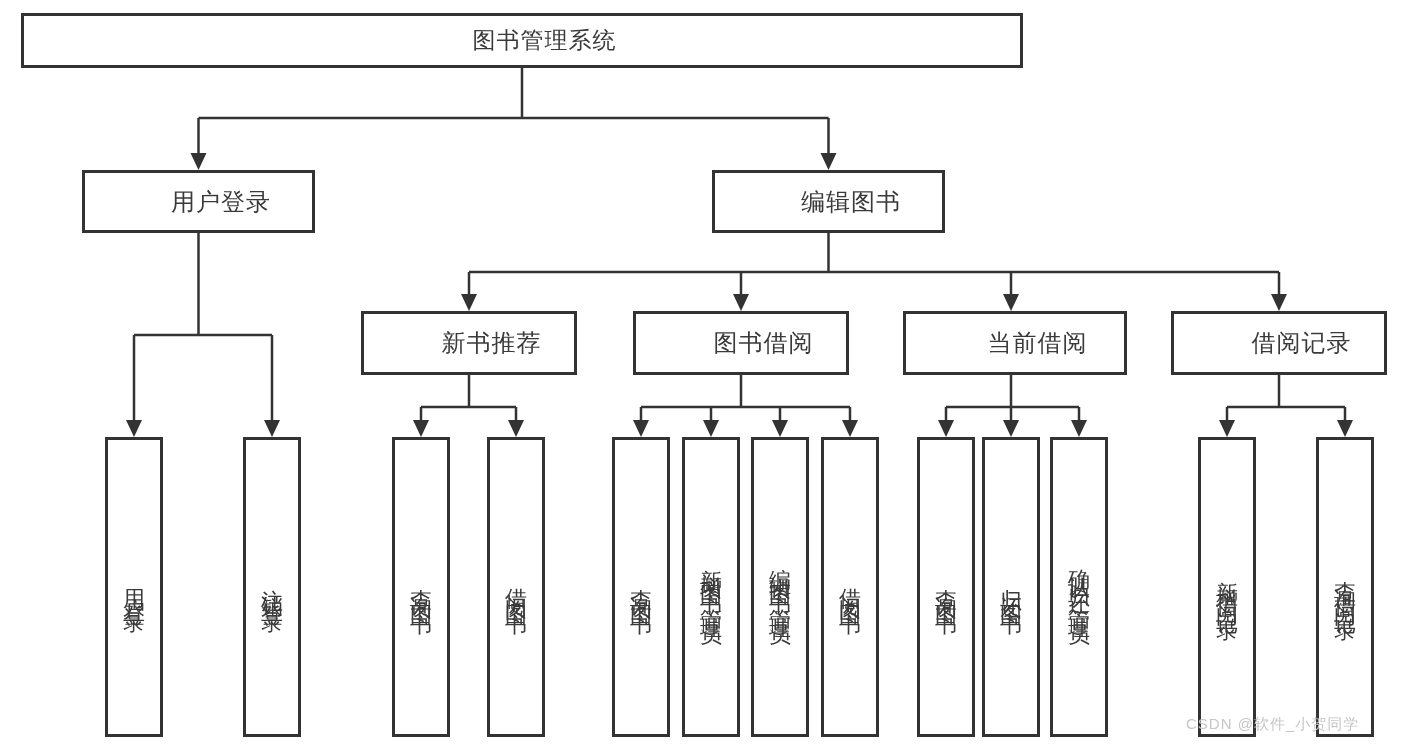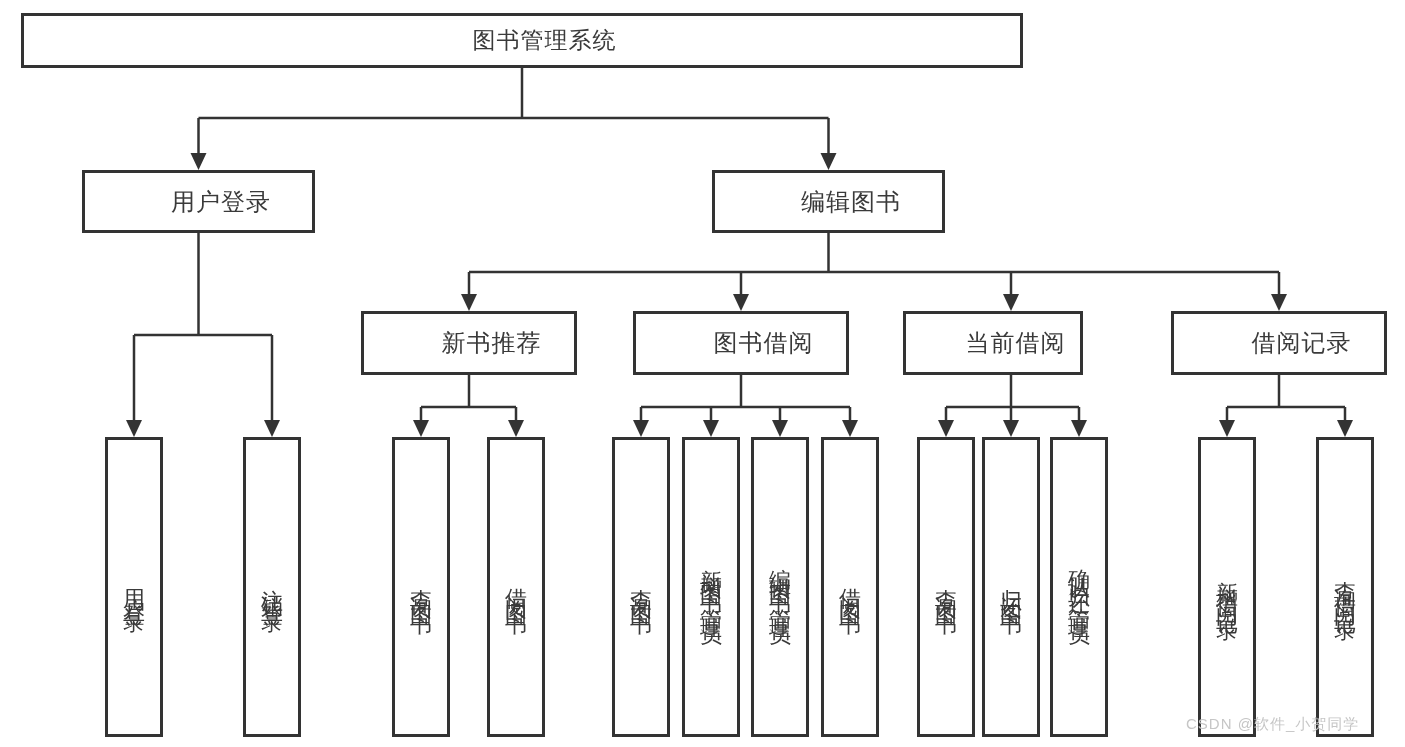--- a/index.html
+++ b/index.html
@@ -146,21 +146,21 @@
   <div class="node hnode" style="left:712px; top:170px; width:233px; height:63px;">
     <span>编辑图书</span>
   </div>
 
   <div class="node hnode" style="left:361px; top:311px; width:216px; height:64px;font-family:Liberation Serif, serif;">
     <span>新书推荐</span>
   </div>
   <div class="node hnode" style="left:633px; top:311px; width:216px; height:64px;justify-content:center;">
     <span>图书借阅</span>
   </div>
-  <div class="node hnode" style="left:903px; top:311px; width:180px; height:64px;text-align:right;">
+  <div class="node hnode" style="left:903px; top:311px; width:224px; height:64px;text-align:right;">
     <span>当前借阅</span>
   </div>
   <div class="node hnode" style="left:1171px; top:311px; width:216px; height:64px;">
     <span>借阅记录</span>
   </div>
 
   <div class="node leaf" style="left:105px;">
     <span class="vtext">用户登录</span>
   </div>
   <div class="node leaf" style="left:243px;">

